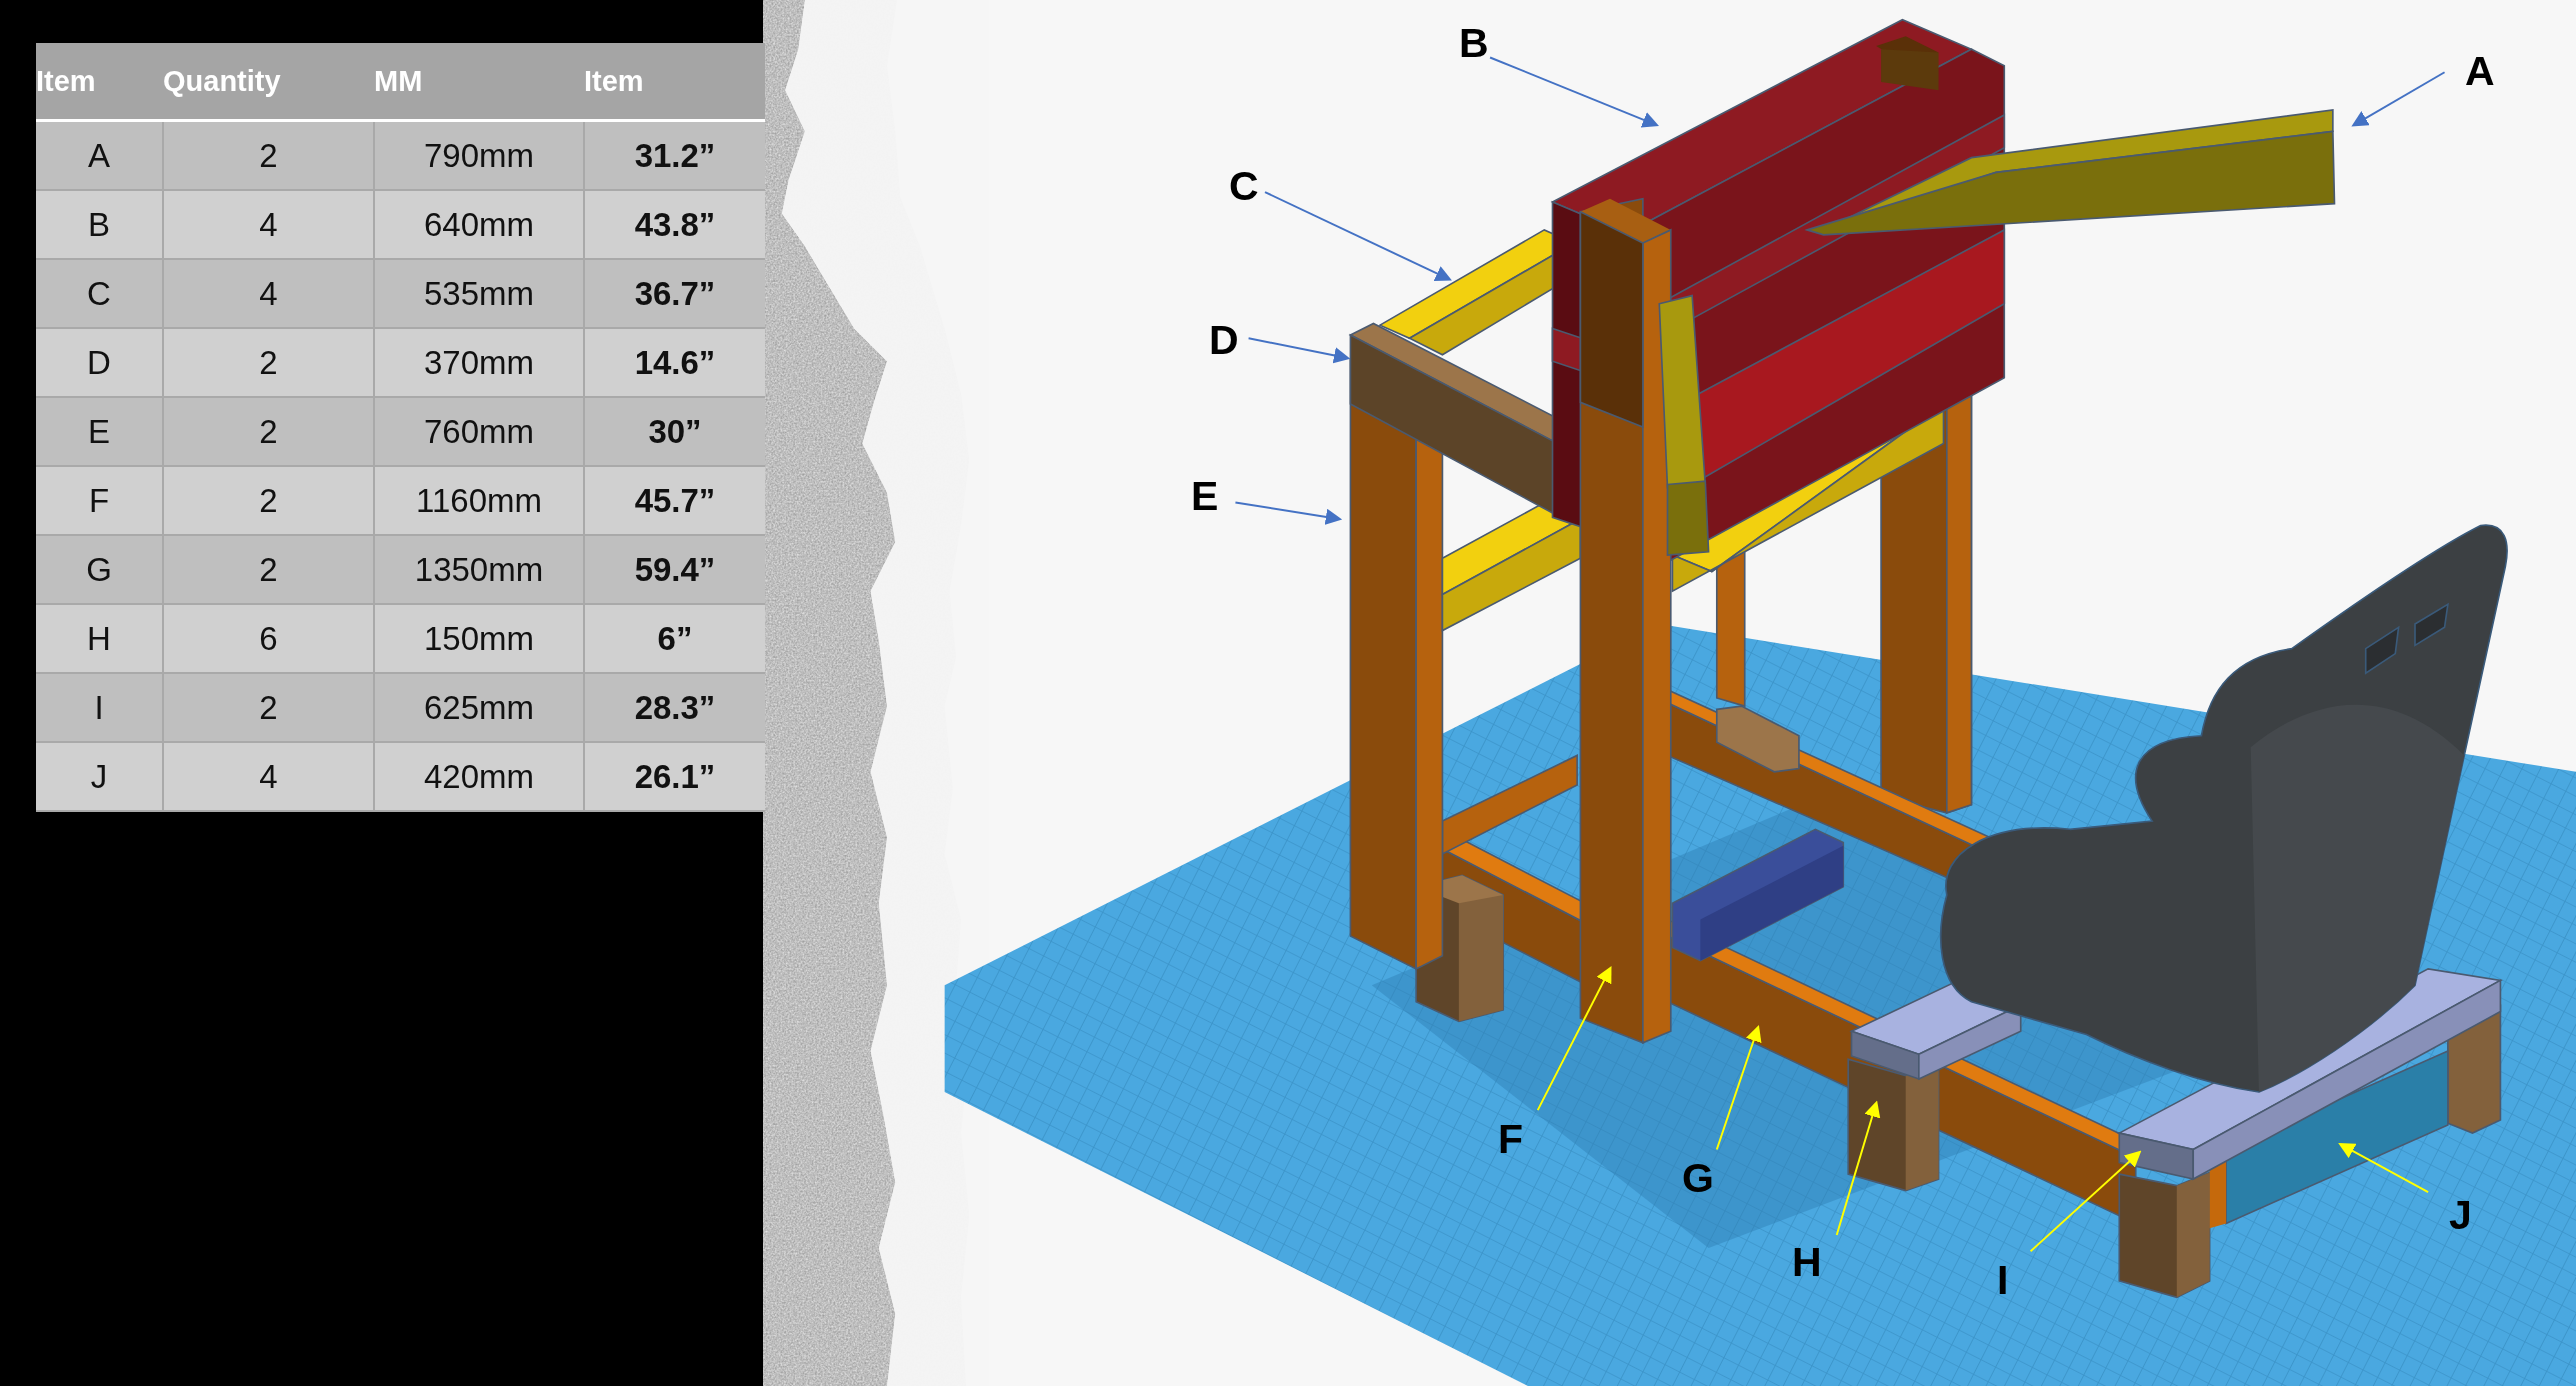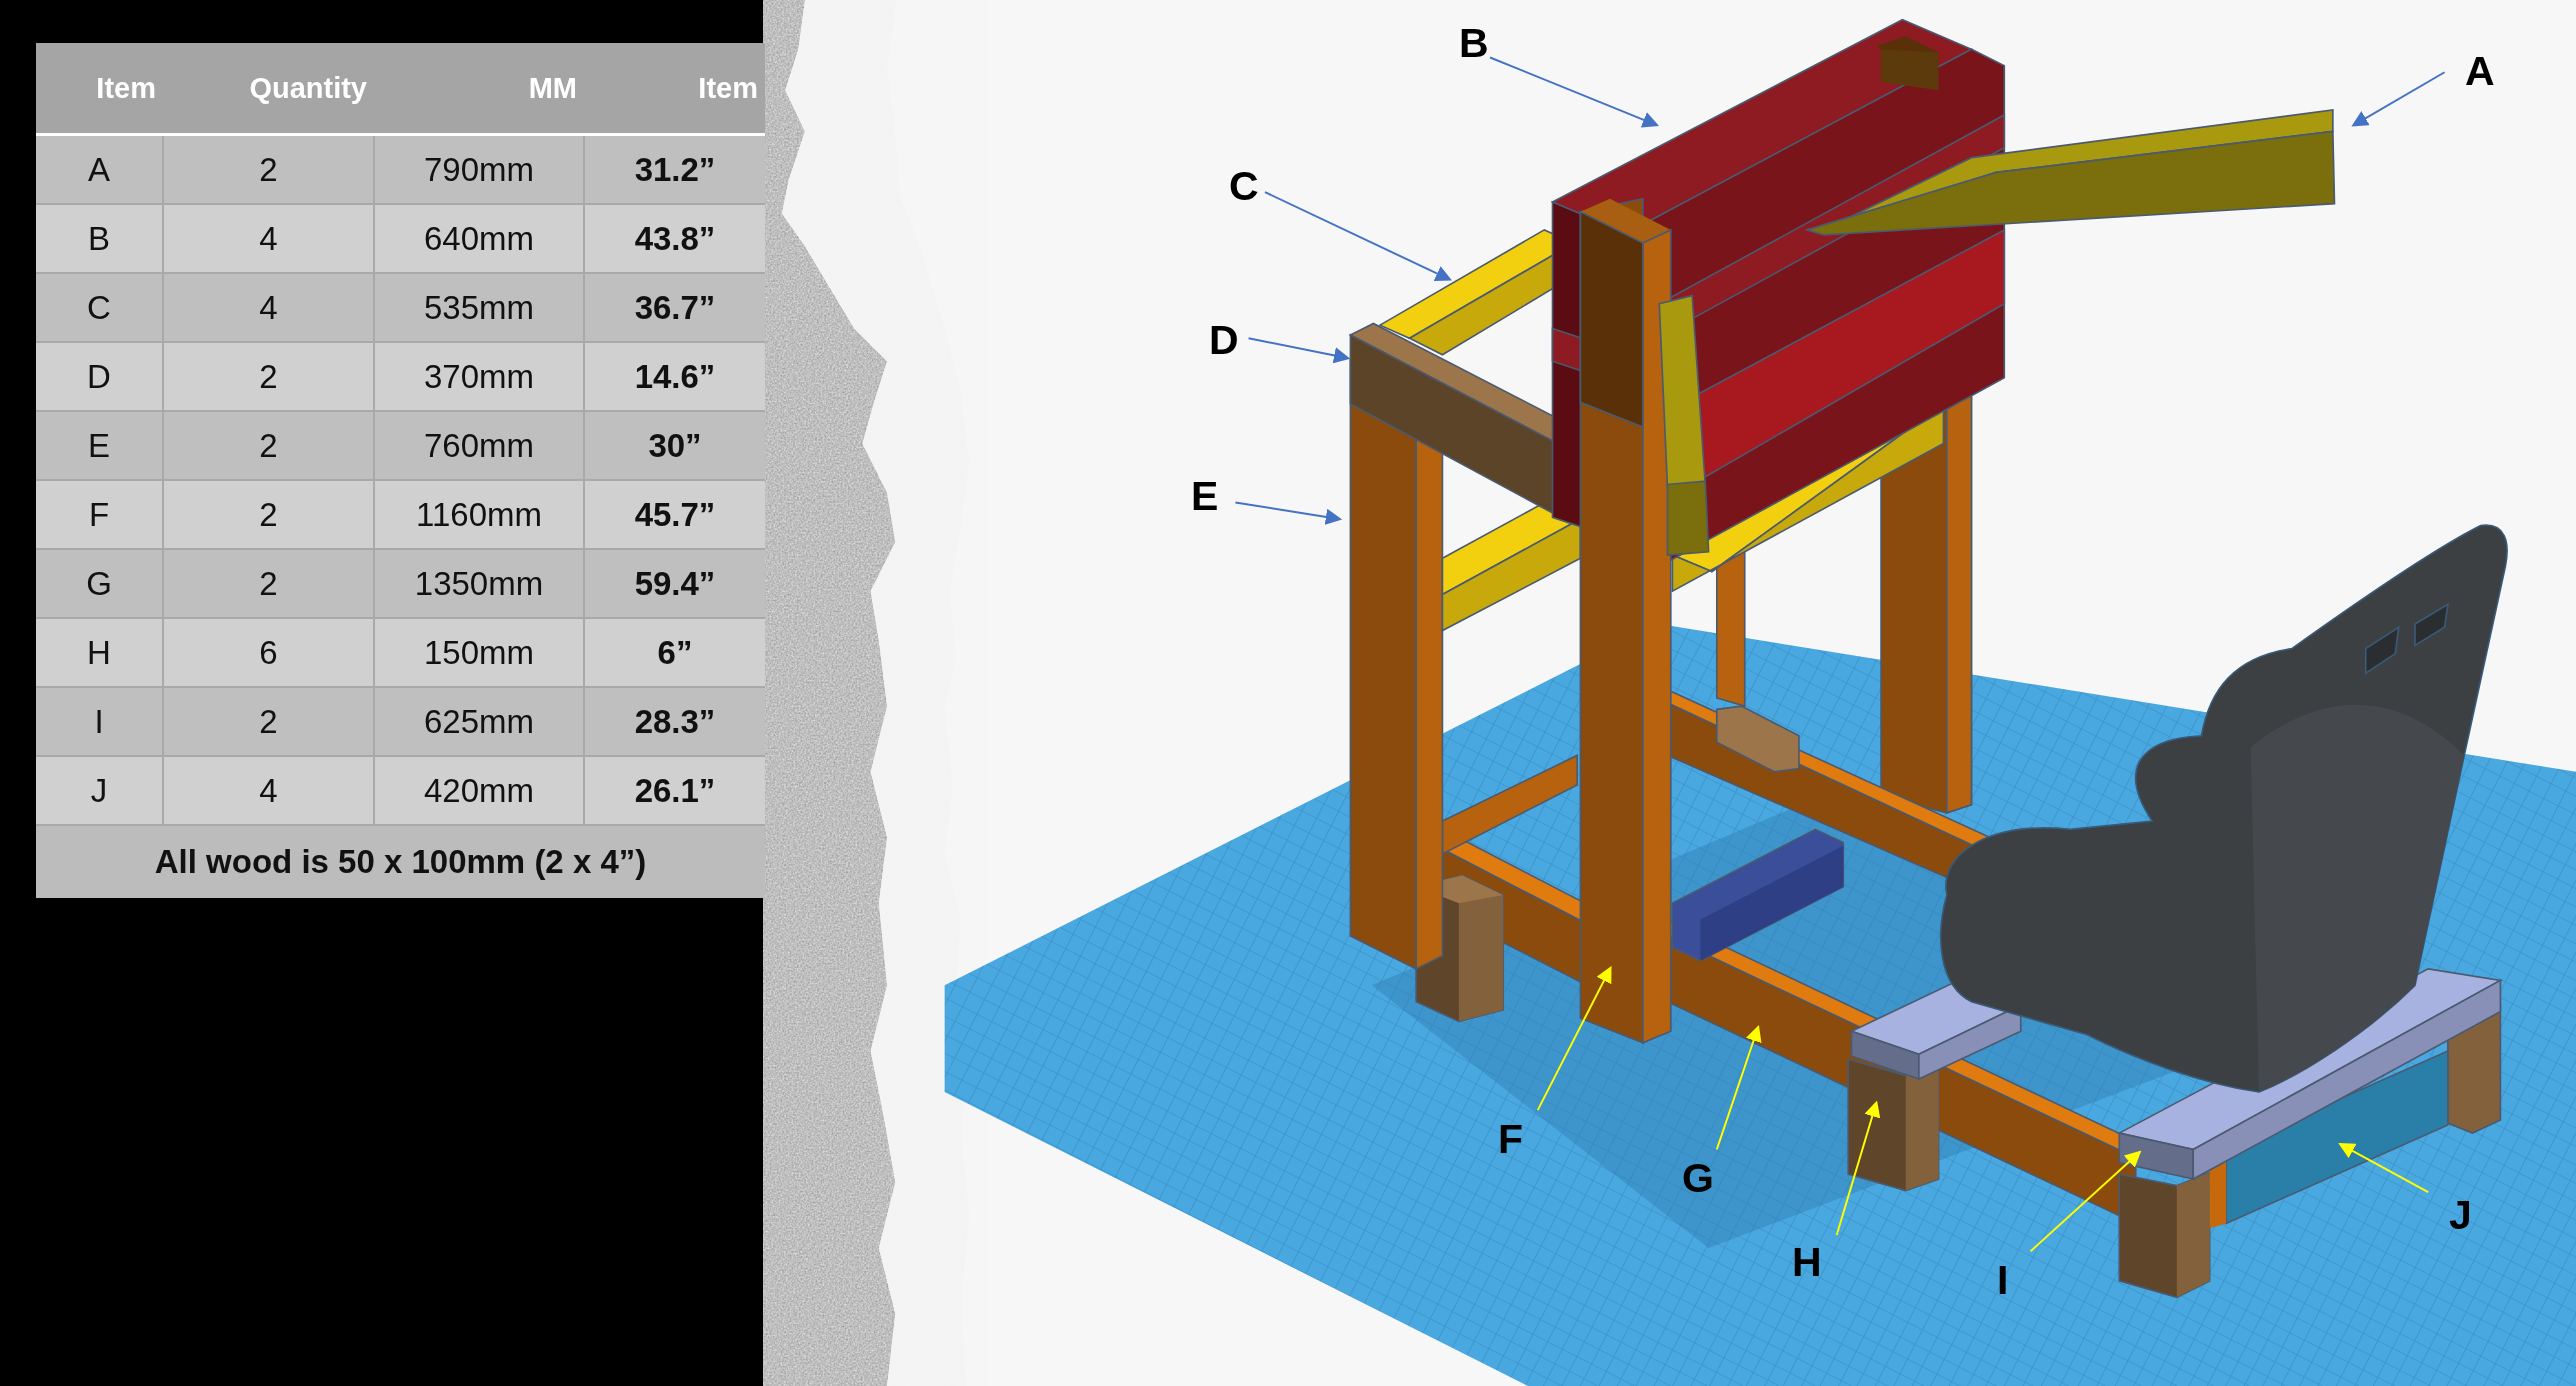--- a/index.html
+++ b/index.html
@@ -1,19 +1,19 @@
 <!DOCTYPE html>
 <html><head>
 <meta charset="utf-8">
 <style>
   html,body{margin:0;padding:0;}
   body{width:2576px;height:1386px;position:relative;overflow:hidden;background:#f7f7f7;font-family:"Liberation Sans",sans-serif;}
   #scene{position:absolute;left:0;top:0;width:2576px;height:1386px;}
   .cut-table{position:absolute;left:36px;top:43px;width:728px;border-collapse:collapse;table-layout:fixed;font-family:"Liberation Sans",sans-serif;}
-  .cut-table th{background:#a5a5a5;color:#ffffff;font-weight:bold;font-size:29px;height:76px;border-bottom:3.9px solid #ffffff;text-align:right;padding:7px;}
+  .cut-table th{background:#a5a5a5;color:#ffffff;font-weight:bold;font-size:29px;height:76px;border-bottom:3.9px solid #ffffff;text-align:left;padding:0;}
   .cut-table td{height:67px;font-size:33px;color:#111;text-align:center;border-right:2px solid #a9a9a9;border-bottom:2px solid #a9a9a9;padding:0;}
   .cut-table td:last-child{border-right:none;font-weight:bold;}
   .cut-table tr.odd td{background:#bfbfbf;}
   .cut-table tr.even td{background:#d0d0d0;}
   .cut-table tr.foot td{background:#bcbcbc;height:72px;border-bottom:none;}
   .lbl{position:absolute;font-family:"Liberation Sans",sans-serif;font-weight:bold;font-size:41px;color:#000;line-height:1;}
 </style>
 </head>
 <body>
 
@@ -227,18 +227,15 @@
         <td>2</td>
         <td>625mm</td>
         <td>28.3”</td>
       </tr>
     <tr class="even">
         <td>J</td>
         <td>4</td>
         <td>420mm</td>
         <td>26.1”</td>
       </tr>
-    <tr class="foot">
-        <td colspan="4">All wood is 50 x 100mm (2 x 4”)</td>
-      </tr>
   </tbody>
 </table>
 
 
 </body></html>

